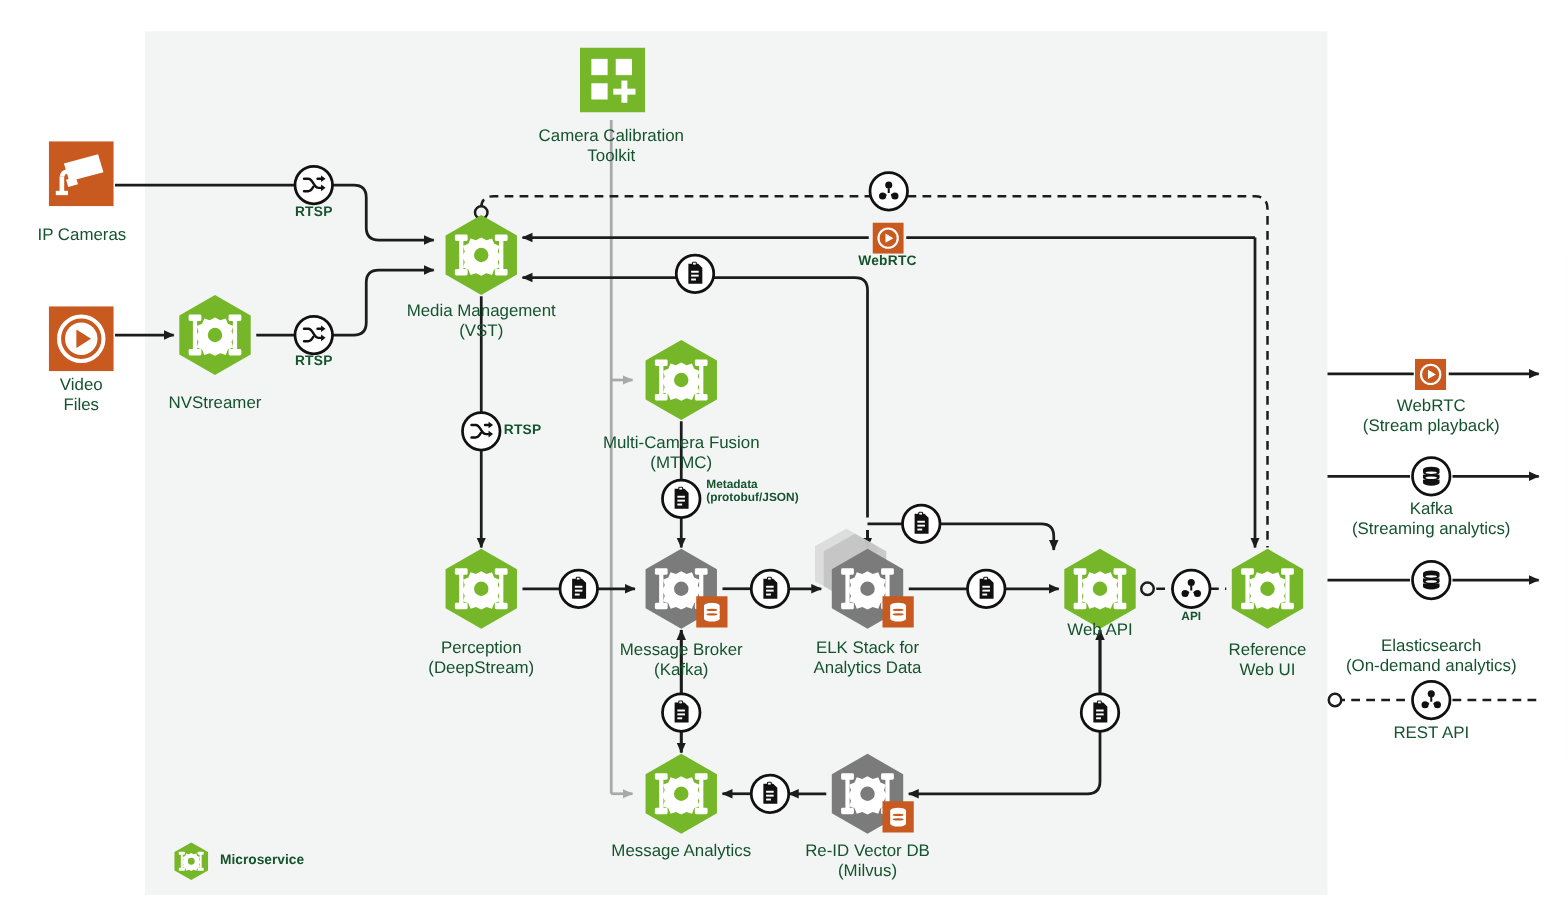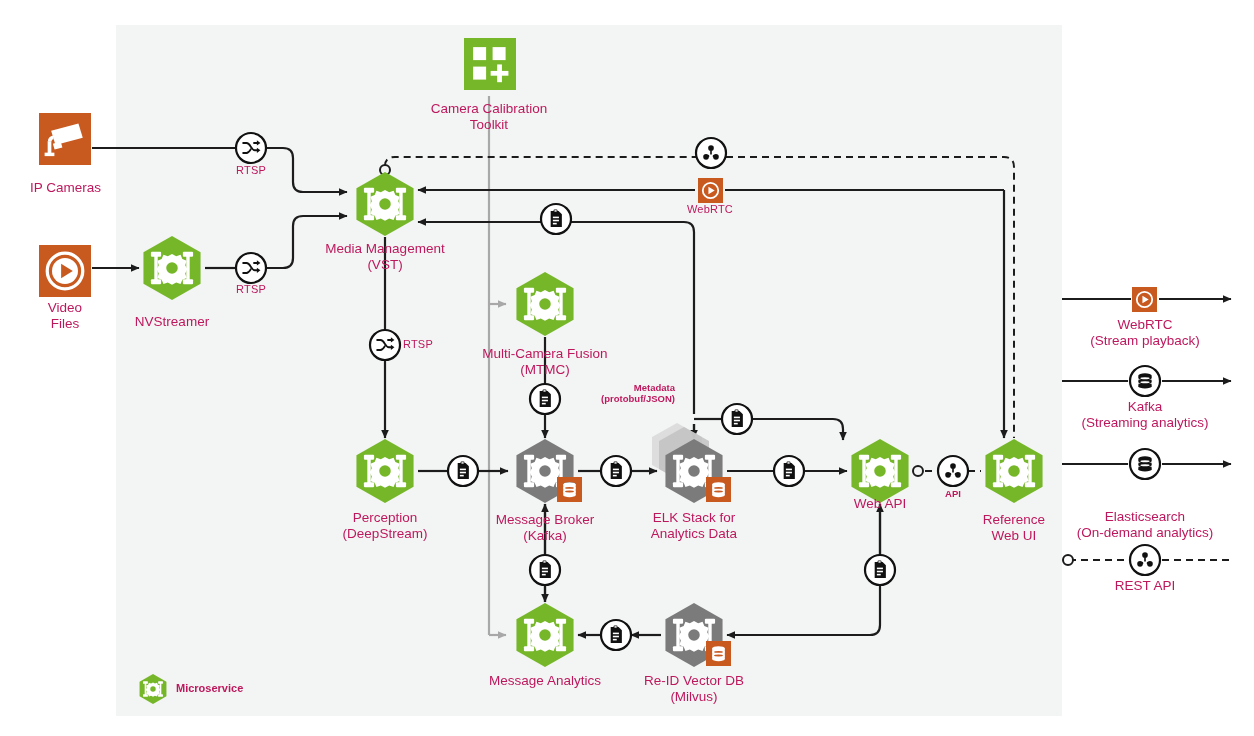--- a/index.html
+++ b/index.html
@@ -6,24 +6,24 @@
   html,body{margin:0;padding:0;background:#ffffff;}
   body{
     width:1254px;height:736px;position:relative;overflow:hidden;
     font-family:"Liberation Sans","DejaVu Sans",sans-serif;
     color:#111111;
   }
   #diagram-root{position:absolute;inset:0;}
   svg#scene{position:absolute;left:0;top:0;width:1254px;height:736px;}
   .lbl{
     position:absolute;text-align:center;line-height:1.18;
-    font-size:13.5px;color:#be185d;white-space:pre-line;
+    font-size:13.5px;color:#14532d;white-space:pre-line;
     pointer-events:none;
   }
-  .lbl.small{font-size:11px;font-weight:normal;letter-spacing:.2px;}
+  .lbl.small{font-size:11px;font-weight:bold;letter-spacing:.2px;}
   .lbl.tiny{font-size:9.5px;font-weight:bold;line-height:1.12;}
   .lbl.legend{font-size:11px;font-weight:bold;text-align:left;}
 </style>
 </head>
 <body>
 
 <div id="diagram-root">
 
   <svg id="scene" viewBox="0 0 1254 736" xmlns="http://www.w3.org/2000/svg">
     <defs>
@@ -411,21 +411,21 @@
   <div class="lbl" style="left:800px;top:496px;width:160px;">Web API</div>
   <div class="lbl" style="left:934px;top:512px;width:160px;">Reference
 Web UI</div>
   <div class="lbl" style="left:460px;top:673px;width:170px;">Message Analytics</div>
   <div class="lbl" style="left:609px;top:673px;width:170px;">Re-ID Vector DB
 (Milvus)</div>
 
   <div class="lbl small" style="left:211px;top:164px;width:80px;">RTSP</div>
   <div class="lbl small" style="left:211px;top:283px;width:80px;">RTSP</div>
   <div class="lbl small" style="left:403px;top:338px;width:50px;text-align:left;">RTSP</div>
-  <div class="lbl tiny" style="left:565px;top:383px;width:110px;text-align:right;">Metadata
+  <div class="lbl tiny" style="left:565px;top:383px;width:110px;text-align:left;">Metadata
 (protobuf/JSON)</div>
   <div class="lbl small" style="left:670px;top:203px;width:80px;">WebRTC</div>
   <div class="lbl tiny" style="left:923px;top:489px;width:60px;">API</div>
 
   <div class="lbl" style="left:1045px;top:317px;width:200px;">WebRTC
 (Stream playback)</div>
   <div class="lbl" style="left:1045px;top:399px;width:200px;">Kafka
 (Streaming analytics)</div>
   <div class="lbl" style="left:1045px;top:487px;width:200px;margin-top:22px;">Elasticsearch
 (On-demand analytics)</div>

